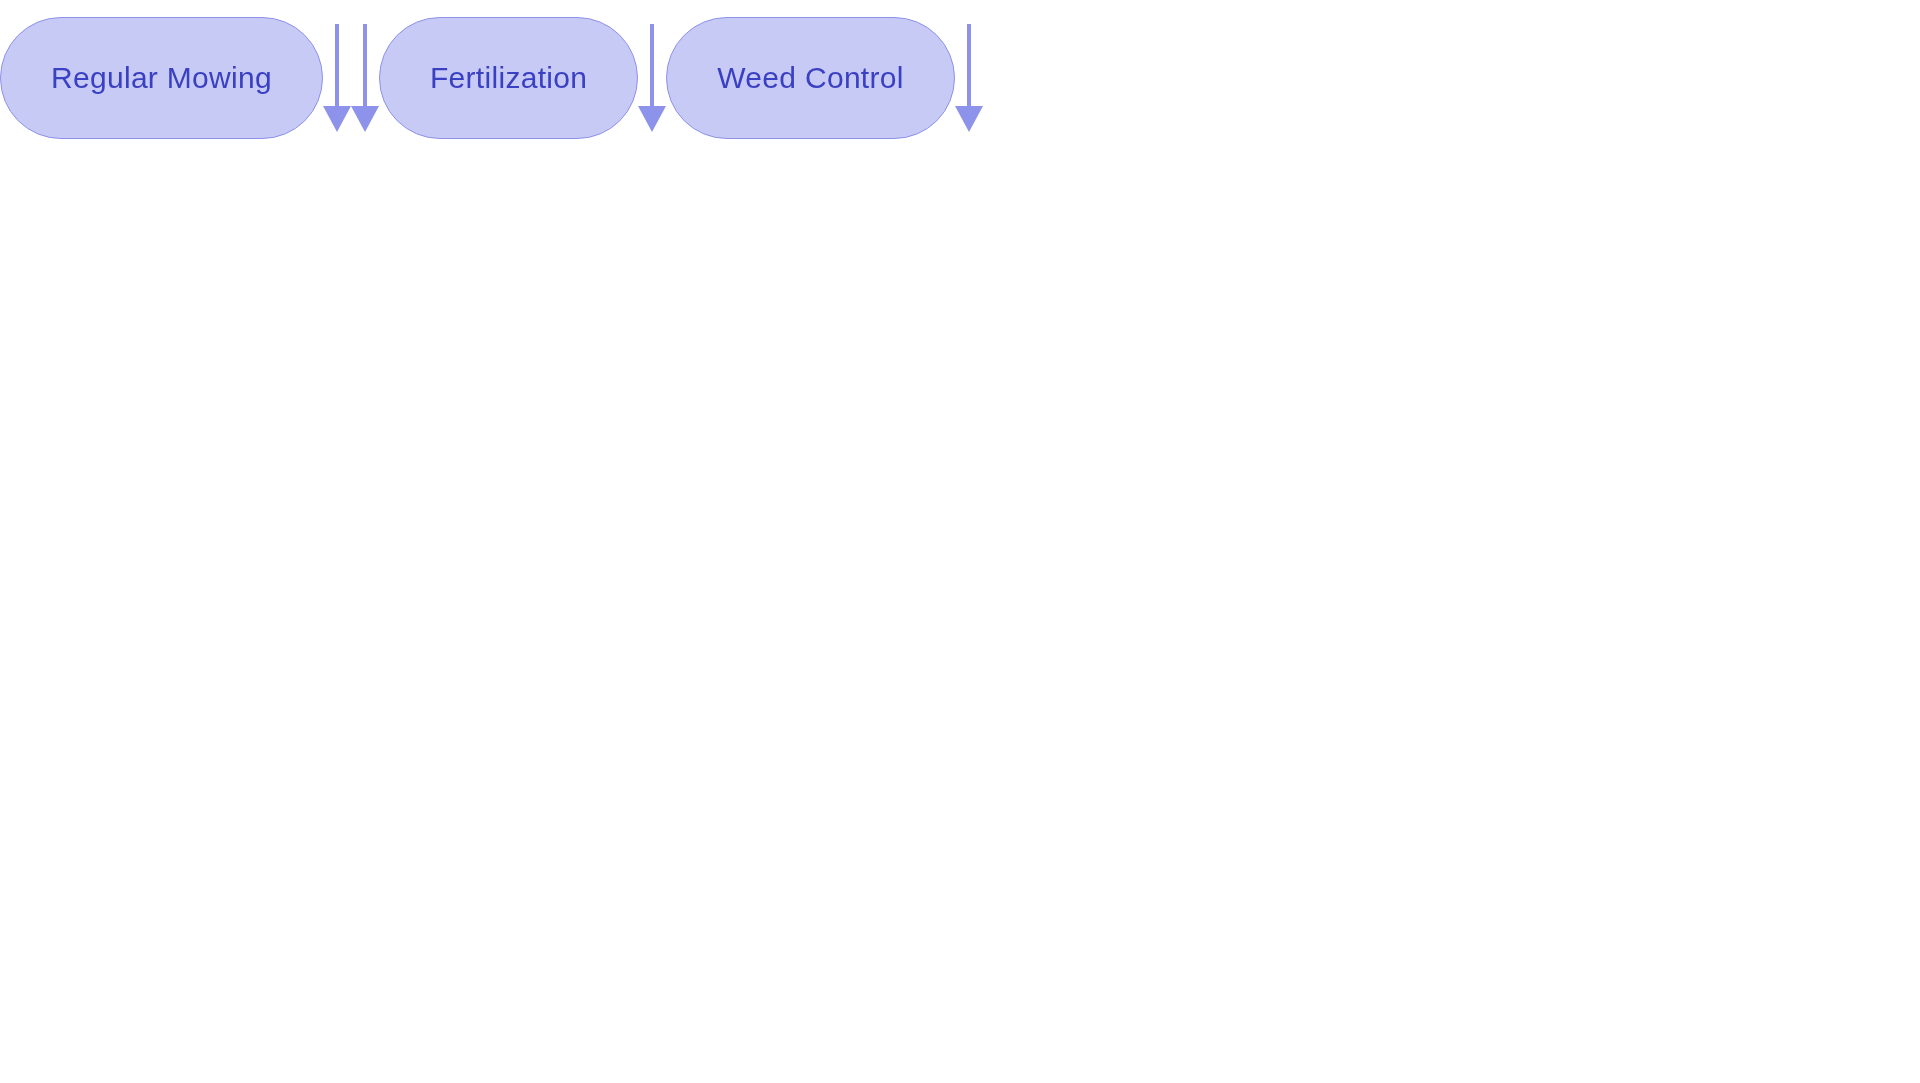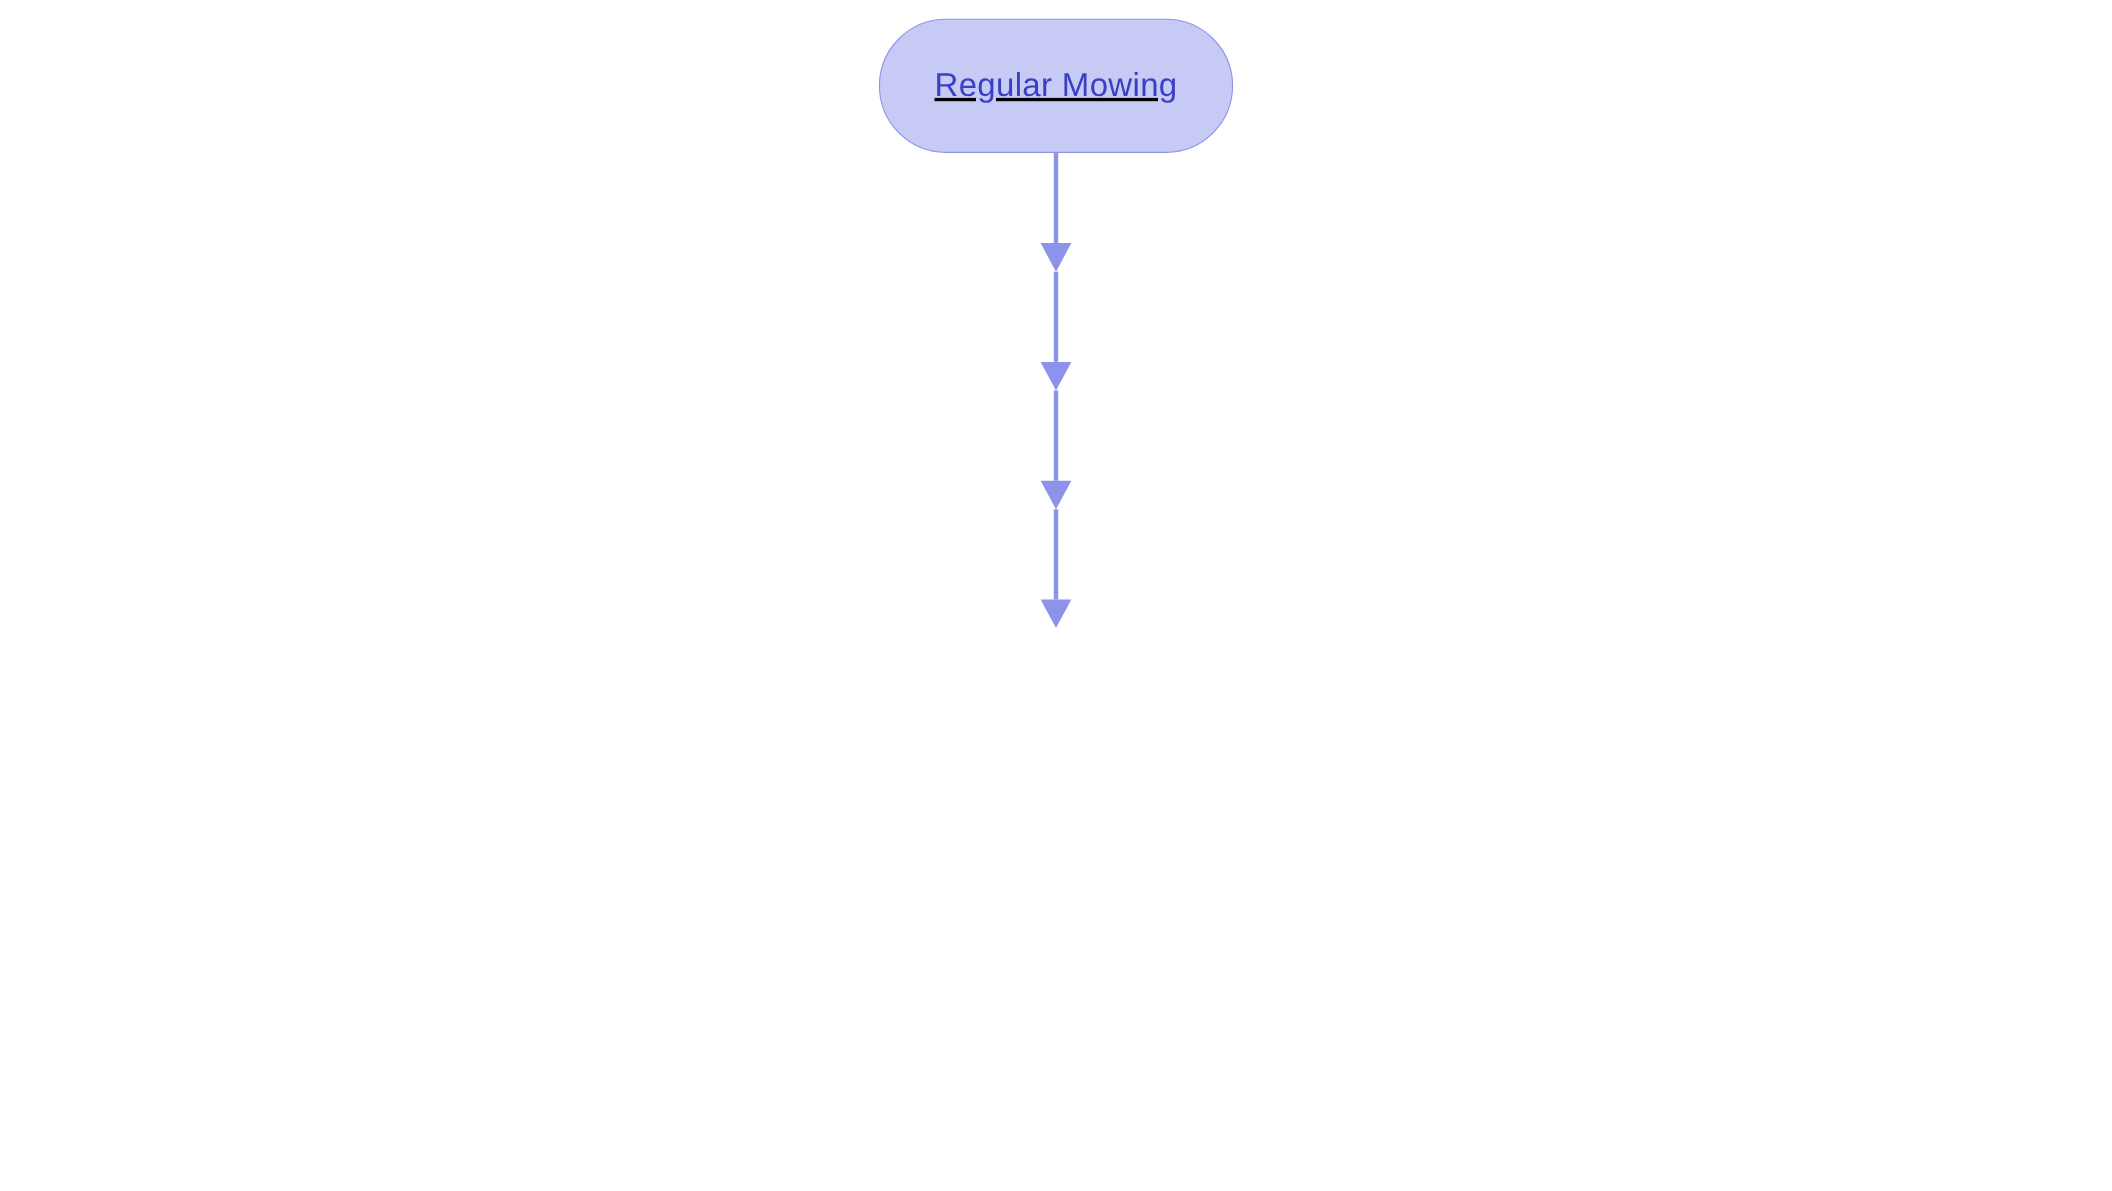--- a/index.html
+++ b/index.html
@@ -22,23 +22,22 @@
     width: 1920px;
     height: 1083px;
     background: var(--background);
   }
   .flow {
     position: absolute;
     top: 17px;
     left: 0;
     width: 100%;
     display: flex;
-    flex-direction: column;
+    flex-direction: row;
     align-items: center;
-    text-decoration: underline;
   }
   .node {
     height: 122px;
     min-width: 212px;
     padding: 0 50px;
     border-radius: 61px;
     background: var(--node-fill);
     border: 1.5px solid var(--node-border);
     display: flex;
     align-items: center;
@@ -84,26 +83,32 @@
       <div class="shaft"></div>
       <div class="head"></div>
     </div>
 
 
     <div class="arrow">
       <div class="shaft"></div>
       <div class="head"></div>
     </div>
 
+    <div class="node">
+      <span class="node-label">Fertilization</span>
+    </div>
 
     <div class="arrow">
       <div class="shaft"></div>
       <div class="head"></div>
     </div>
 
+    <div class="node">
+      <span class="node-label">Weed Control</span>
+    </div>
 
     <div class="arrow">
       <div class="shaft"></div>
       <div class="head"></div>
     </div>
 
 
   </div>
 </div>
 

